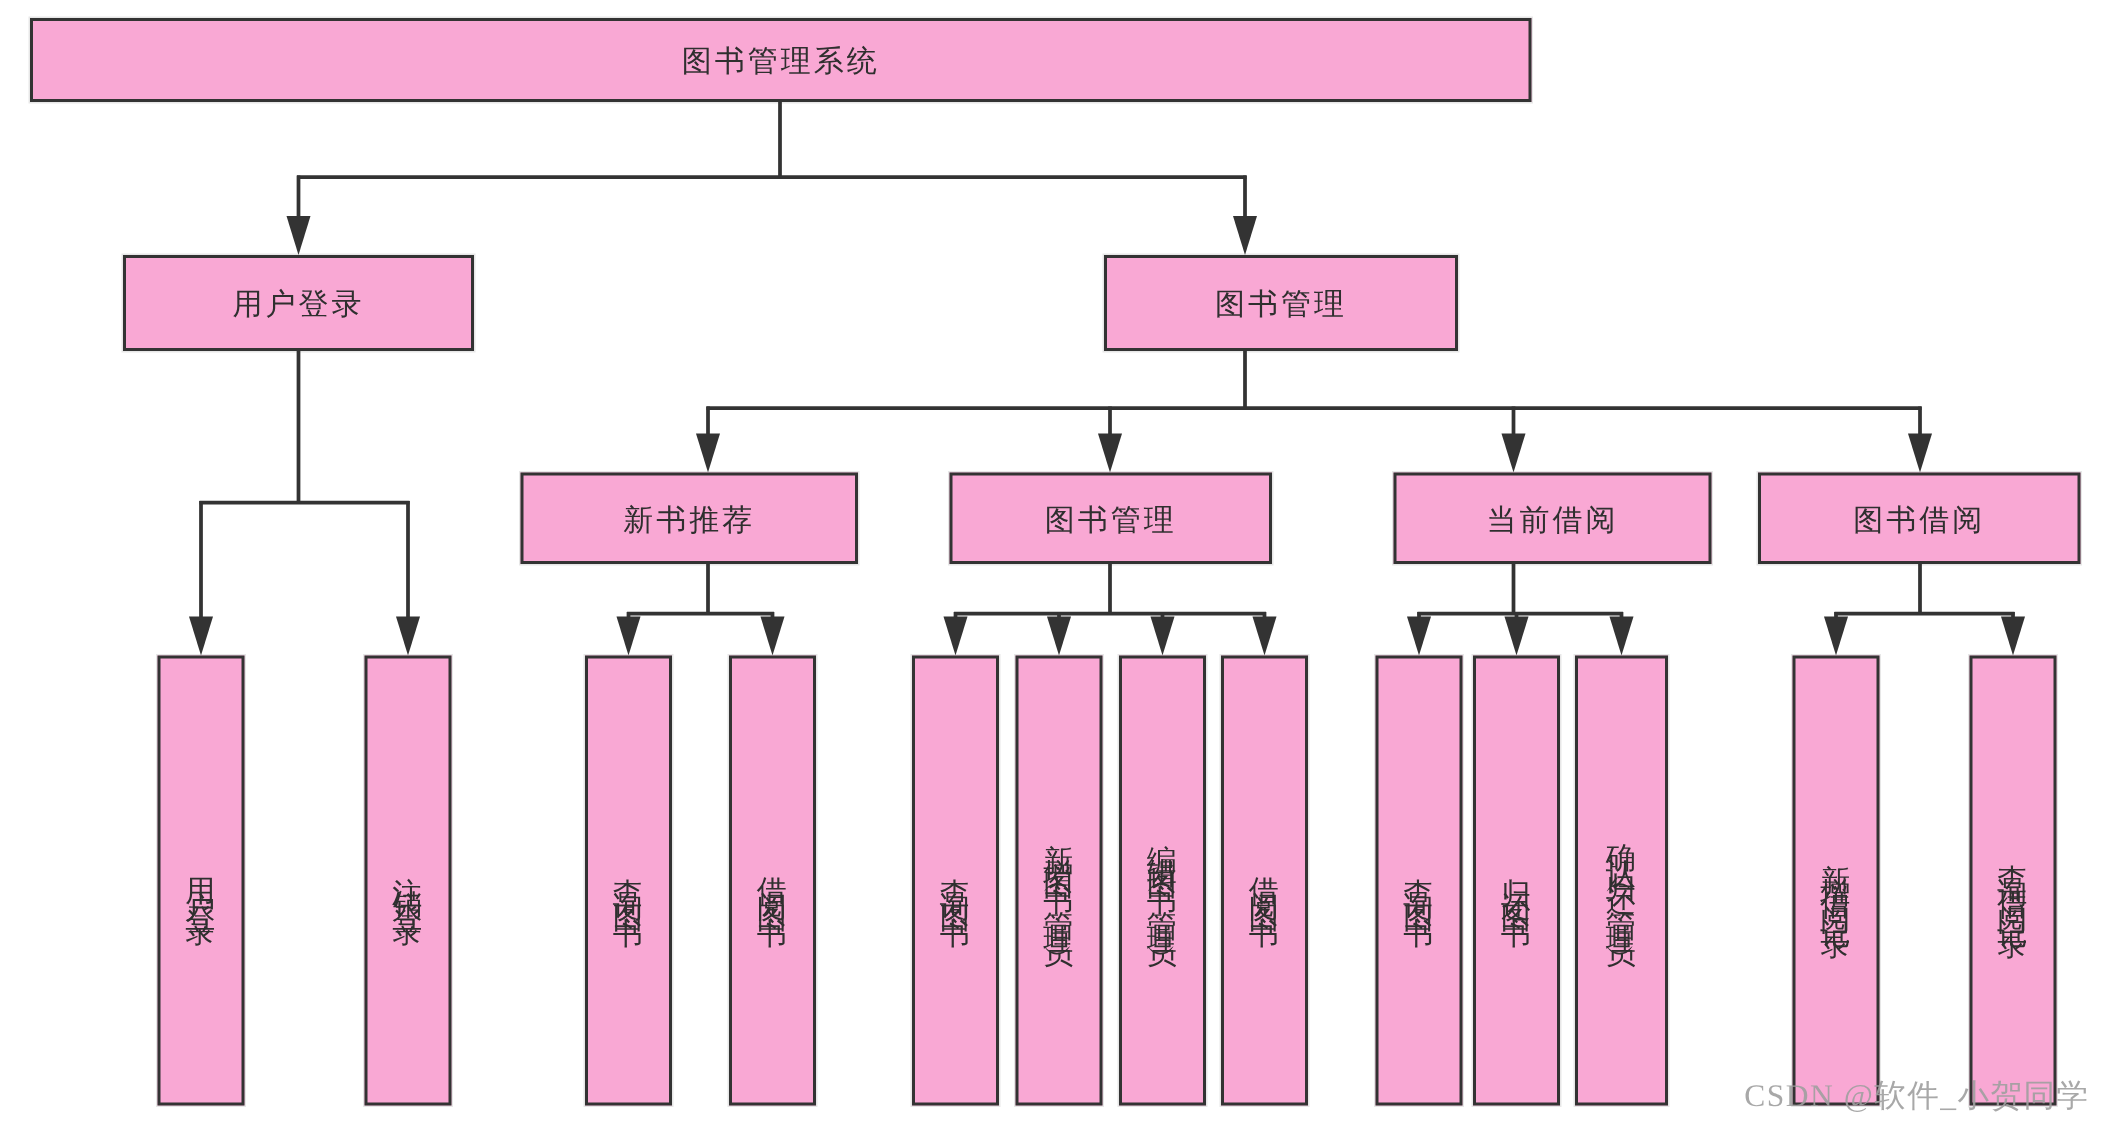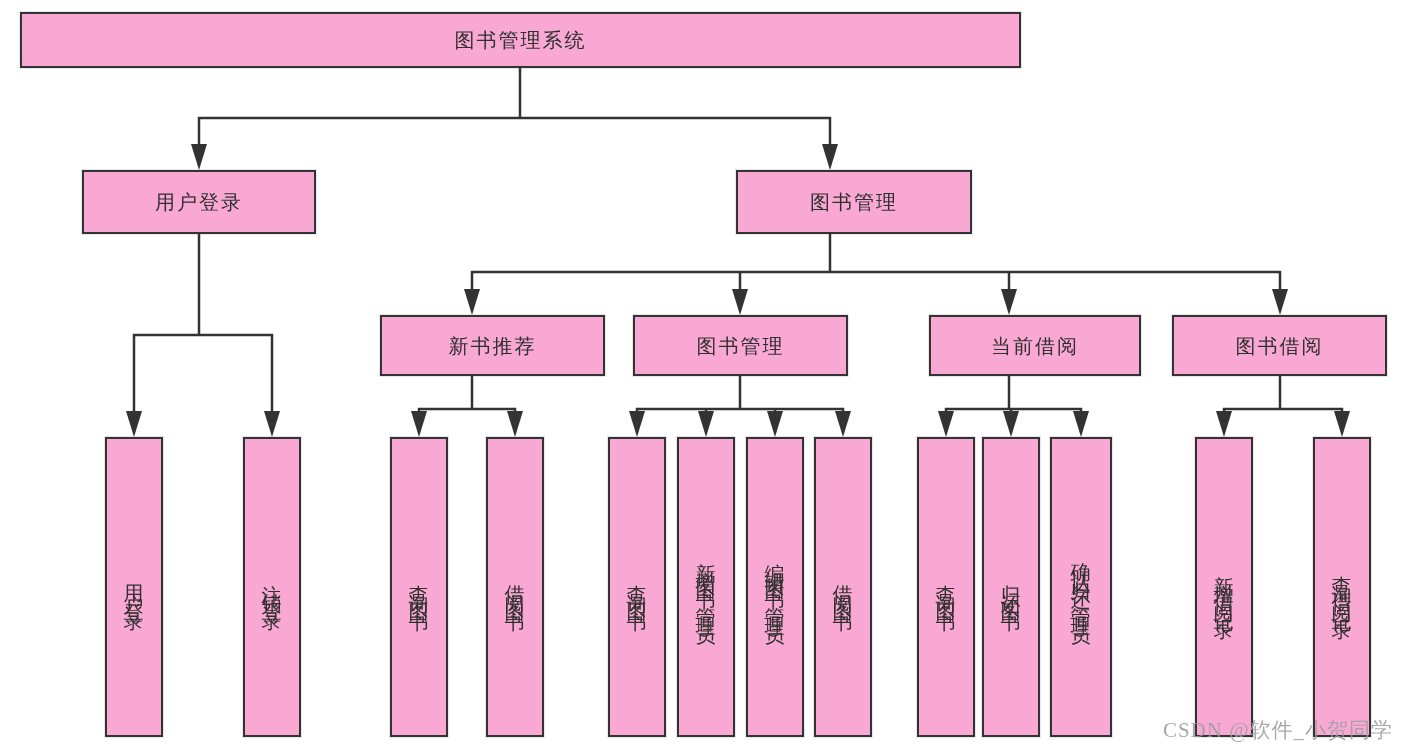--- a/index.html
+++ b/index.html
@@ -107,21 +107,21 @@
     <span>图书管理系统</span>
   </div>
 
   <div class="node" style="left:82px;top:170px;width:234px;height:64px">
     <span>用户登录</span>
   </div>
   <div class="node" style="left:736px;top:170px;width:236px;height:64px">
     <span>图书管理</span>
   </div>
 
-  <div class="node" style="left:380px;top:315px;width:225px;height:61px">
+  <div class="node" style="left:347px;top:315px;width:225px;height:61px">
     <span>新书推荐</span>
   </div>
   <div class="node" style="left:633px;top:315px;width:215px;height:61px">
     <span>图书管理</span>
   </div>
   <div class="node" style="left:929px;top:315px;width:212px;height:61px">
     <span>当前借阅</span>
   </div>
   <div class="node" style="left:1172px;top:315px;width:215px;height:61px">
     <span>图书借阅</span>

